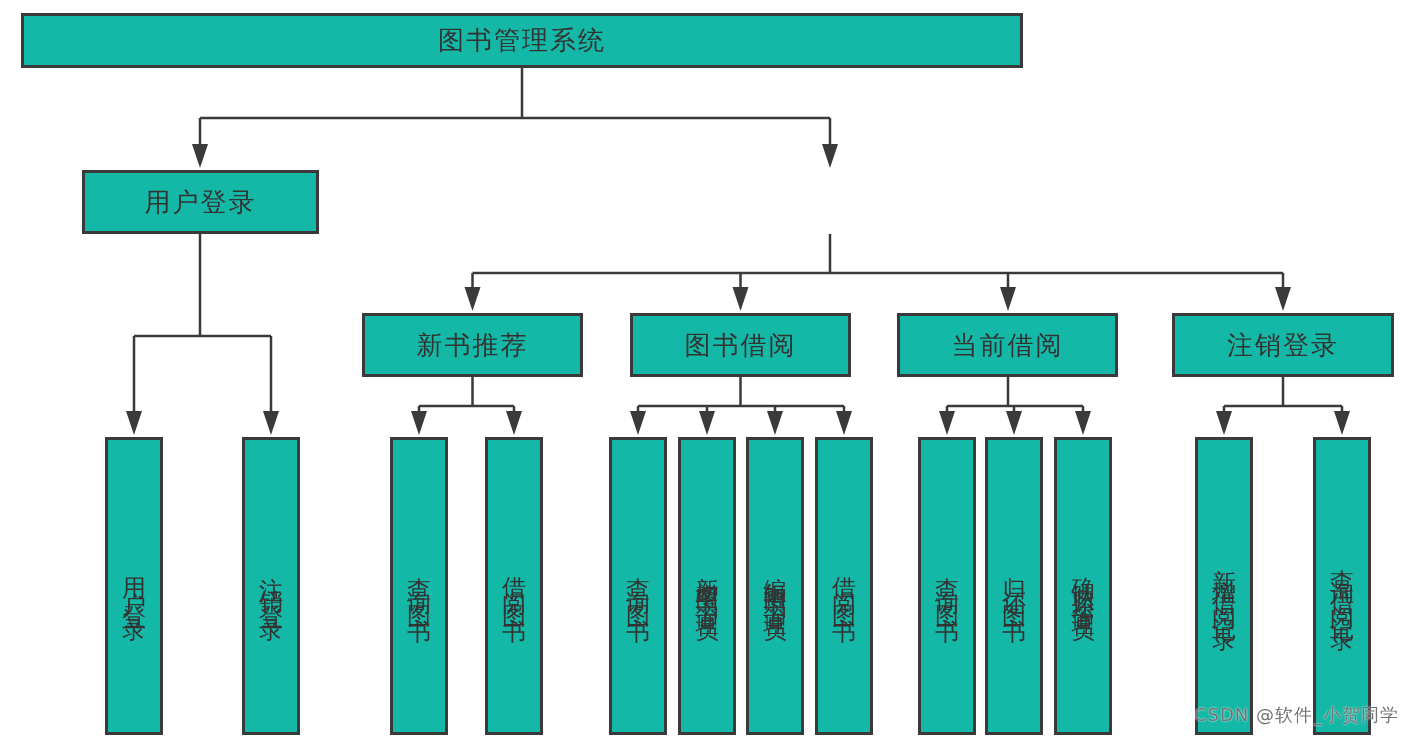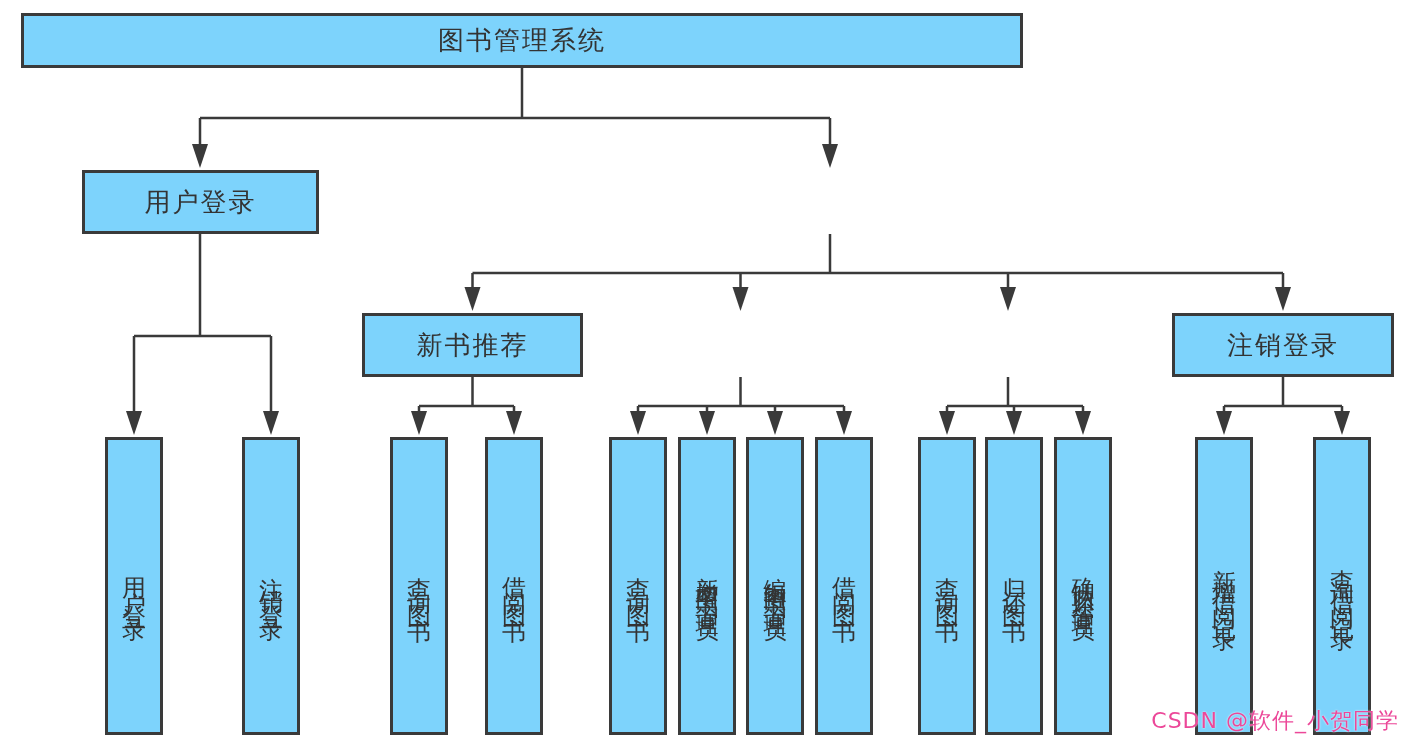--- a/index.html
+++ b/index.html
@@ -9,21 +9,21 @@
     background:#ffffff;
     font-family:"DejaVu Sans","Liberation Sans",sans-serif;
     color:#333333;
     overflow:hidden;
   }
   #connectors{position:absolute;left:0;top:0;width:1405px;height:747px;z-index:1;}
   .box{
     position:absolute;
     box-sizing:border-box;
     border:3px solid #3a3a3a;
-    background:#7dd3fc;
+    background:#14b8a6;
     display:flex;align-items:center;justify-content:center;
     z-index:2;
   }
   .hlabel{
     font-size:26px;
     letter-spacing:2px;
     color:#333333;
     white-space:nowrap;
   }
   .root{left:21px;top:13px;width:1002px;height:55px;}
@@ -36,24 +36,24 @@
     font-size:24px;
     letter-spacing:14px;
     color:#333333;
     line-height:1;
     white-space:nowrap;
   }
   .vtext.med{letter-spacing:12px;}
   .vtext.long{letter-spacing:6px;font-size:23px;}
   #watermark{
     position:absolute;
-    right:6px;bottom:11px;
+    right:6px;bottom:20px;
     z-index:5;
-    font-size:22px;
-    color:#ec4899;
+    font-size:18px;
+    color:#737373;
     text-shadow:0 0 2px #ffffff;
     letter-spacing:1px;
     white-space:nowrap;
   }
 </style>
 </head>
 <body>
 
 <div id="stage">
 
@@ -99,20 +99,26 @@
     <span class="hlabel">图书管理系统</span>
   </div>
 
   <div class="box lvl2" style="left:82px">
     <span class="hlabel">用户登录</span>
   </div>
 
   <div class="box lvl3" style="left:362px">
     <span class="hlabel">新书推荐</span>
   </div>
+  <div class="box lvl3" style="left:630px">
+    <span class="hlabel">图书借阅</span>
+  </div>
+  <div class="box lvl3" style="left:897px">
+    <span class="hlabel">当前借阅</span>
+  </div>
   <div class="box lvl3" style="left:1172px;width:222px">
     <span class="hlabel">注销登录</span>
   </div>
 
   <div class="box leaf" style="left:105px">
     <span class="vtext">用户登录</span>
   </div>
   <div class="box leaf" style="left:242px">
     <span class="vtext">注销登录</span>
   </div>

